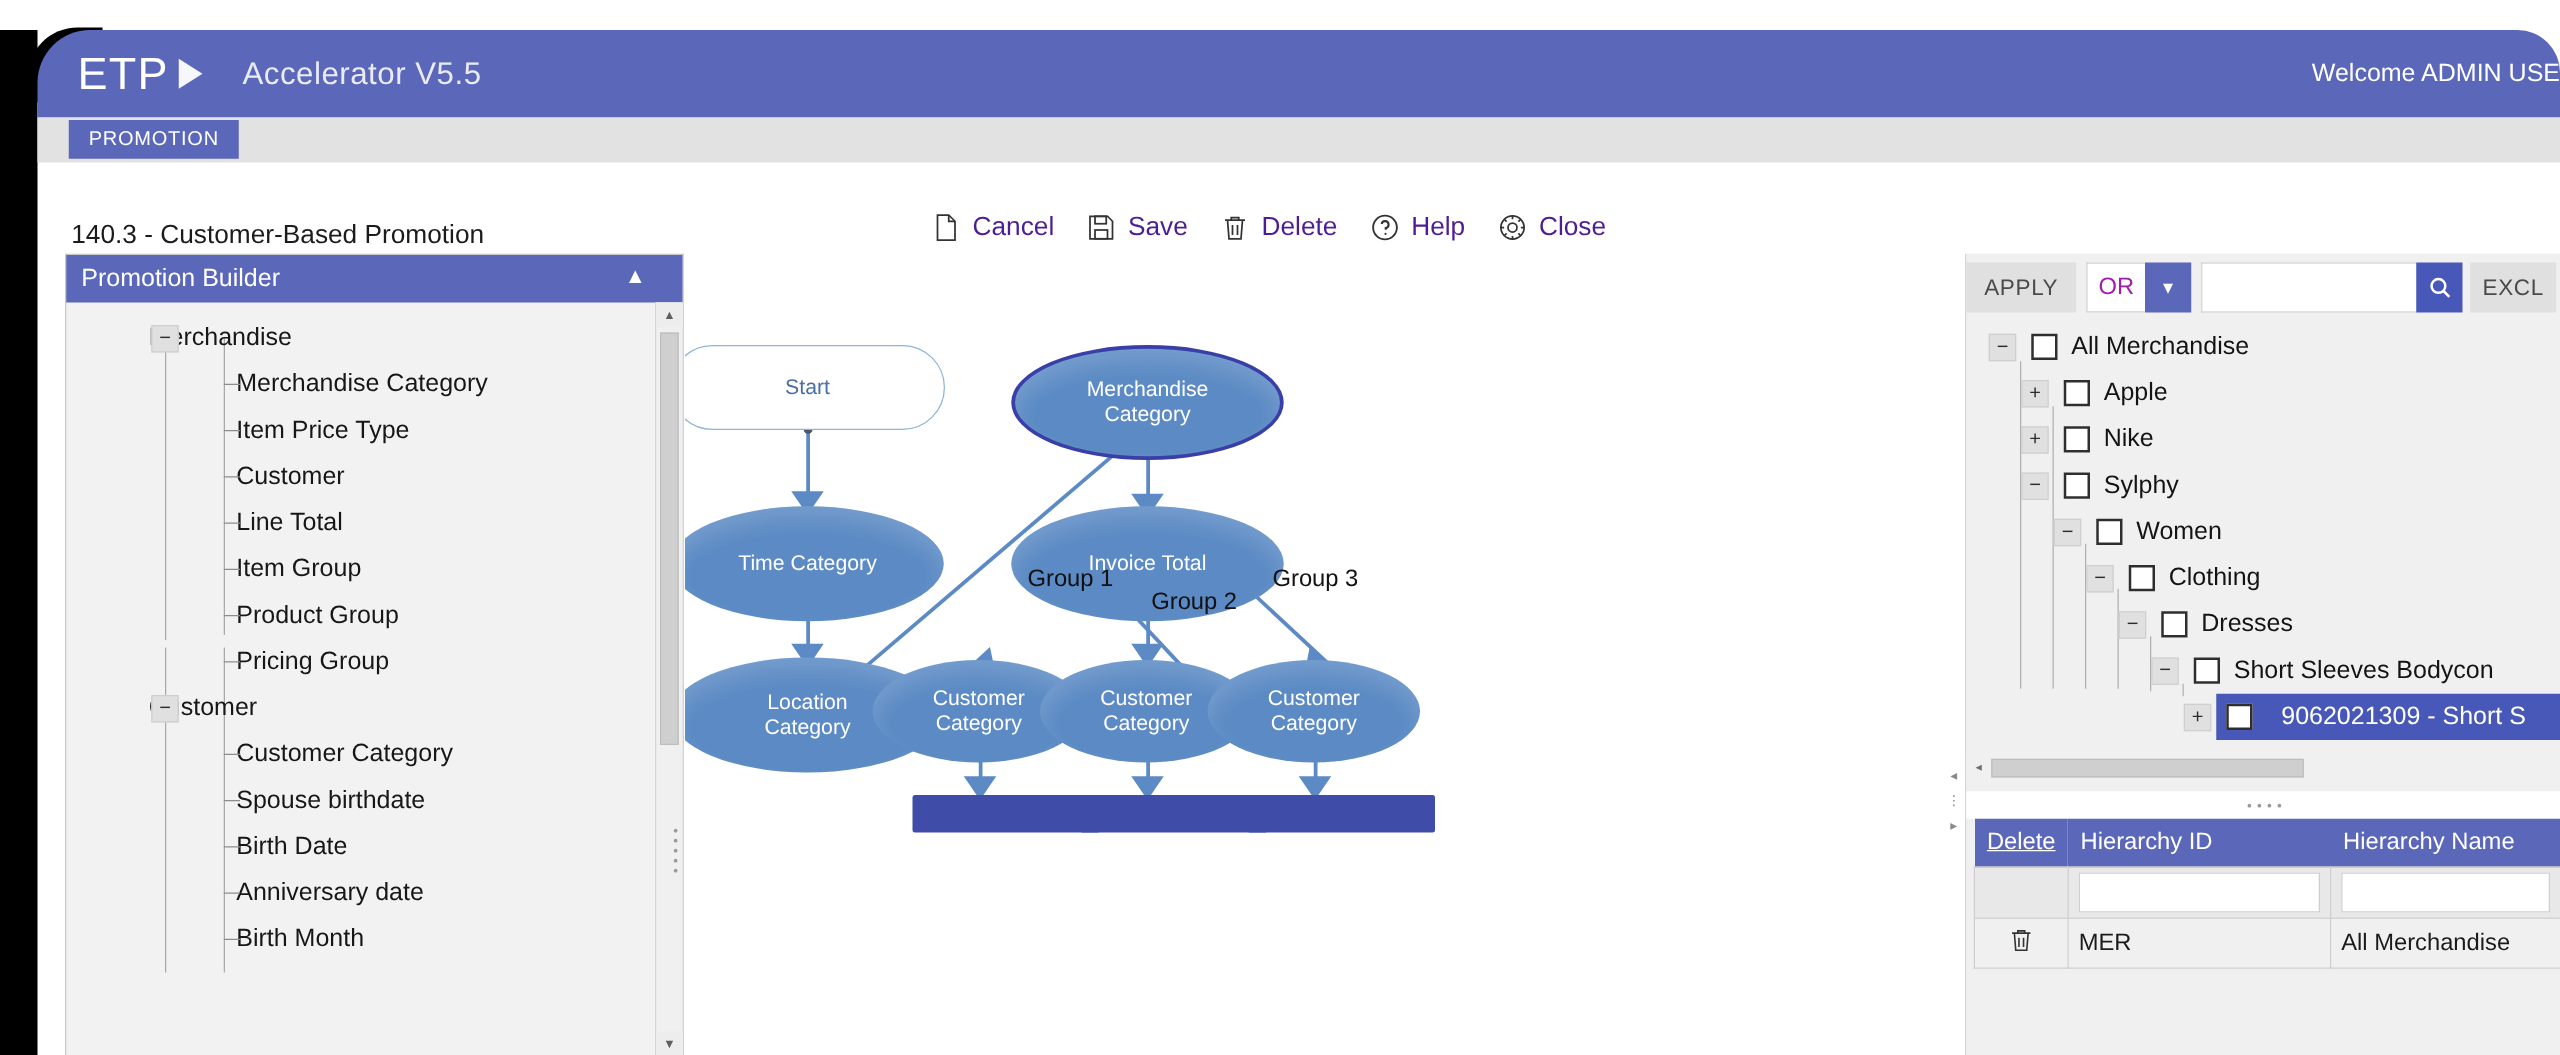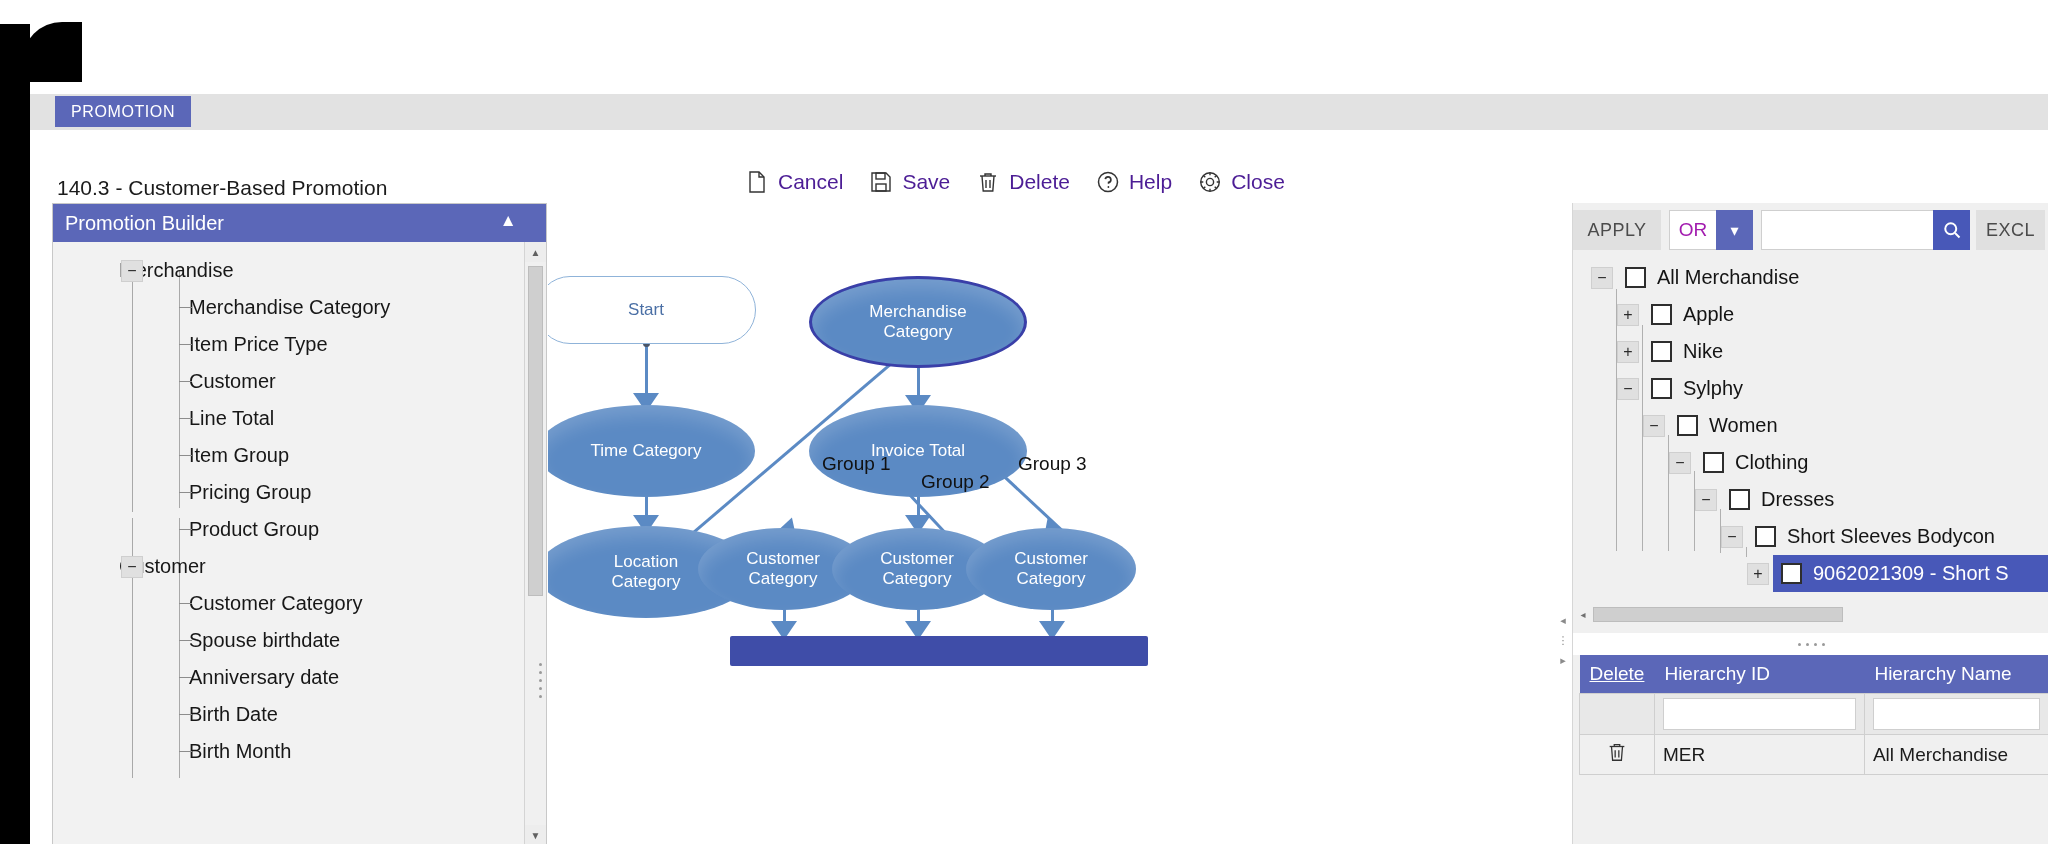--- a/index.html
+++ b/index.html
@@ -187,21 +187,21 @@
     width:37px; height:40px; background:#4858b8; display:flex; align-items:center; justify-content:center;
   }
   .btn-exclude {
     margin-left:6px; height:40px; background:#e0e0e0; color:#4b4b4b; font-size:18px;
     display:flex; align-items:center; padding:0 10px; letter-spacing:.5px; white-space:nowrap;
   }
 
   .rp-tree { position:absolute; left:0; top:56px; width:476px; height:345px; overflow:hidden; }
   .rt-row { position:relative; height:37px; display:flex; align-items:center; }
   .rt-row .rlabel { font-size:20px; color:#141414; white-space:nowrap; }
-  .rt-row.selected { background:#4858b8; }
+  .rt-row.selected { background:#4858b8;padding-left:12px; }
   .rt-row.selected .rlabel { color:#ffffff; }
   .rt-pm {
     position:absolute; width:22px; height:22px; background:#e0e0e0; border:1px solid #cfcfcf;
     display:flex; align-items:center; justify-content:center; font-size:16px; color:#2b2b2b; line-height:1;
   }
   .rt-cb {
     position:absolute; width:21px; height:21px; background:#ffffff; border:2px solid #2e2e2e;
   }
   .rt-vline { position:absolute; width:1px; background:#b0b0b0; }
 
@@ -246,20 +246,28 @@
 </style>
 </head>
 <body>
 
 <div id="root">
 
   <div class="frame-left"></div>
   <div class="frame-top"></div>
   <div class="frame-corner"></div>
 
+  <div class="app-header">
+    <div class="logo-wrap">
+      <span class="logo-text">ETP</span>
+      <span class="logo-tri"></span>
+      <span class="app-title">Accelerator V5.5</span>
+    </div>
+    <div class="welcome">Welcome ADMIN USE</div>
+  </div>
 
   <div class="module-bar">
     <div class="module-tab">PROMOTION</div>
   </div>
 
   <div class="page-title">140.3 - Customer-Based Promotion</div>
 
   <div class="toolbar">
     <div class="tb-item">
       <svg class="tb-ico" viewBox="0 0 24 24" fill="none" stroke="#333" stroke-width="1.4">
@@ -334,45 +342,45 @@
       <div class="tree-row lvl2">
         <span class="elbow"></span>
         <span class="label">Line Total</span>
       </div>
       <div class="tree-row lvl2">
         <span class="elbow"></span>
         <span class="label">Item Group</span>
       </div>
       <div class="tree-row lvl2">
         <span class="elbow"></span>
+        <span class="label">Product Group</span>
+      </div>
+      <div class="tree-row lvl2">
+        <span class="elbow"></span>
         <span class="label">Pricing Group</span>
-      </div>
-      <div class="tree-row lvl2">
-        <span class="elbow"></span>
-        <span class="label">Product Group</span>
       </div>
       <div class="tree-row lvl1">
         <span class="pm-box l1">−</span>
         <span class="label">Customer</span>
       </div>
       <div class="tree-row lvl2">
         <span class="elbow"></span>
         <span class="label">Customer Category</span>
       </div>
       <div class="tree-row lvl2">
         <span class="elbow"></span>
         <span class="label">Spouse birthdate</span>
       </div>
       <div class="tree-row lvl2">
         <span class="elbow"></span>
+        <span class="label">Birth Date</span>
+      </div>
+      <div class="tree-row lvl2">
+        <span class="elbow"></span>
         <span class="label">Anniversary date</span>
-      </div>
-      <div class="tree-row lvl2">
-        <span class="elbow"></span>
-        <span class="label">Birth Date</span>
       </div>
       <div class="tree-row lvl2">
         <span class="elbow"></span>
         <span class="label">Birth Month</span>
       </div>
     </div>
 
     <div class="lp-scroll">
       <div class="arrow-up">▲</div>
       <div class="lp-thumb"></div>

